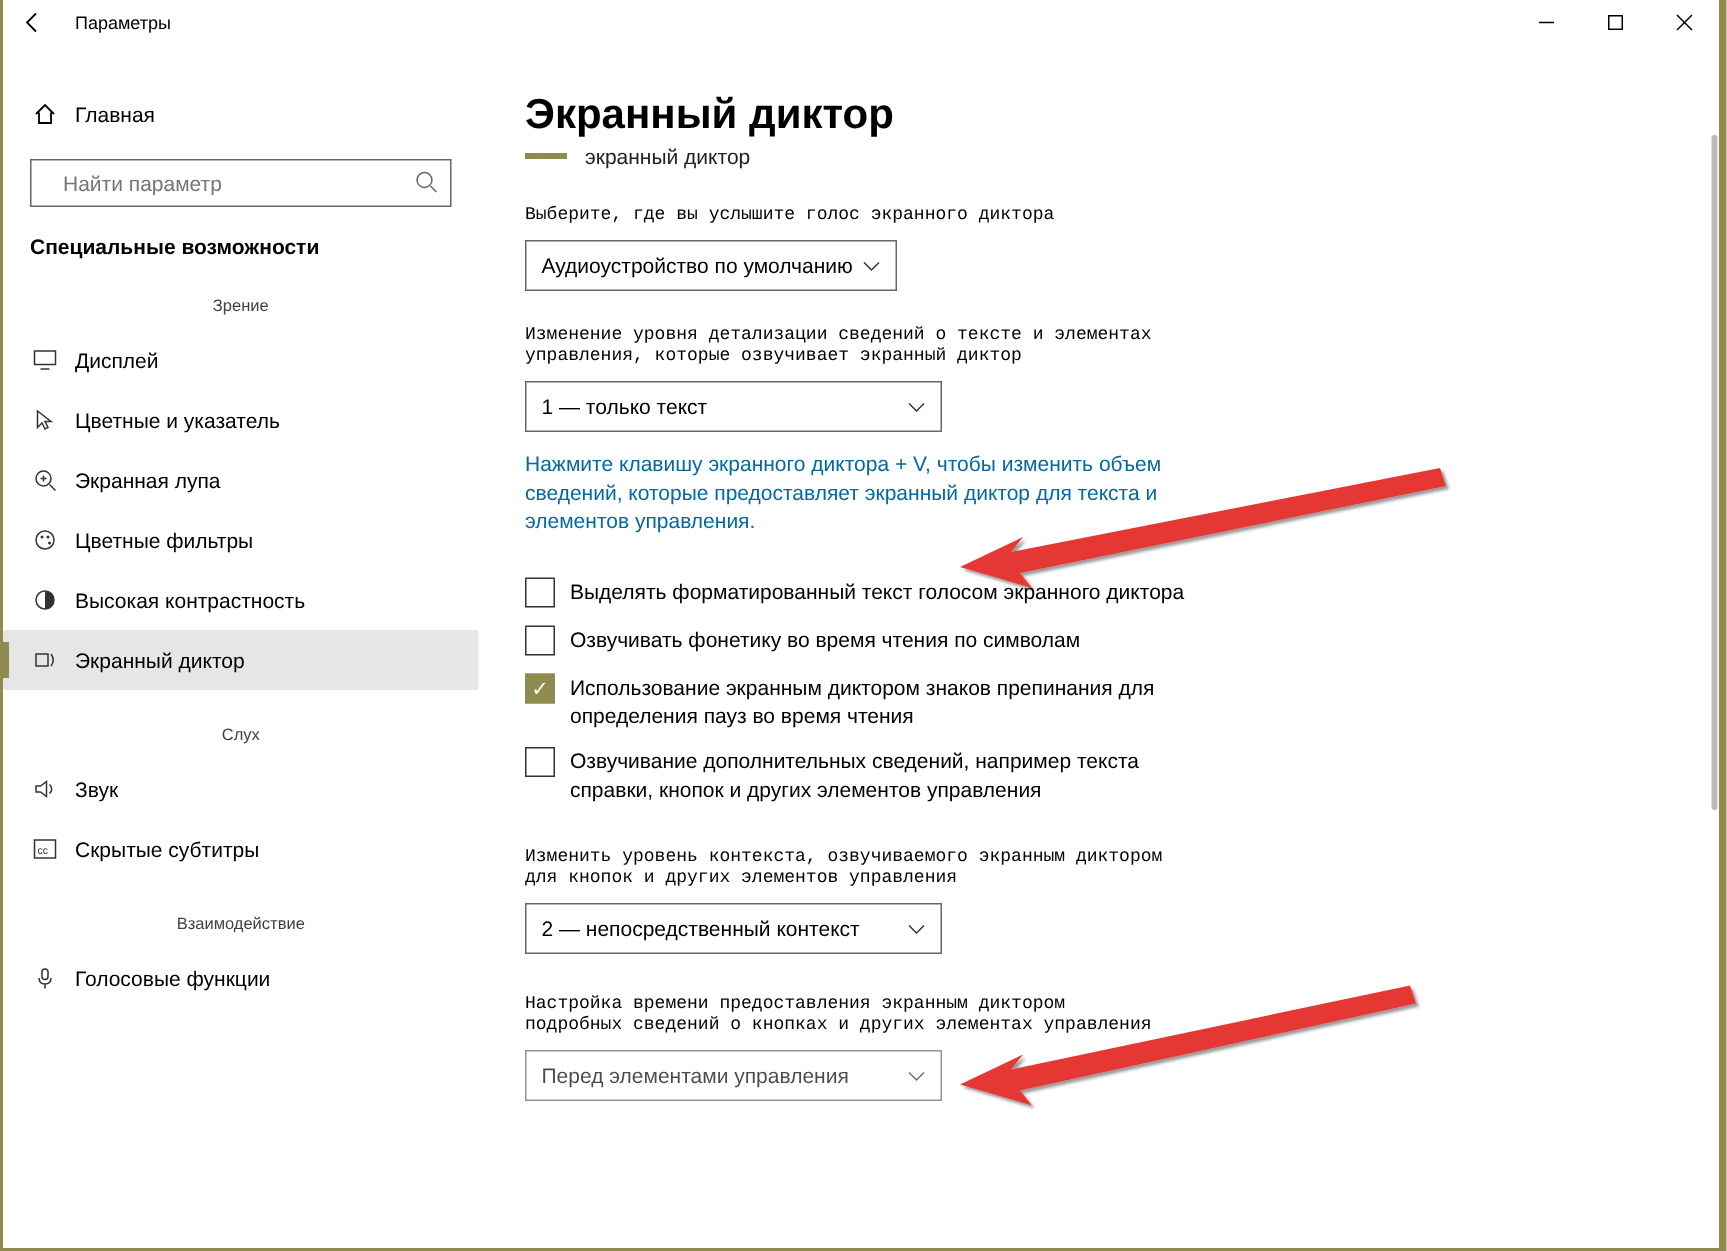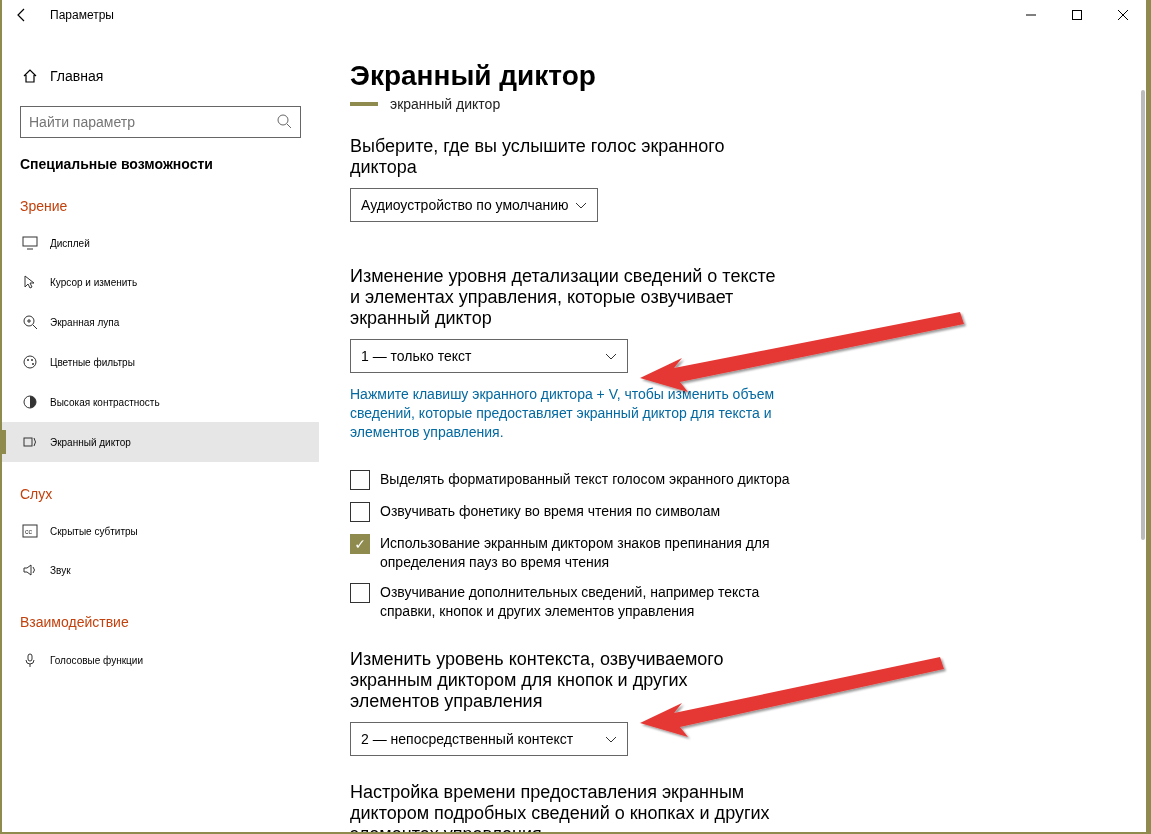--- a/index.html
+++ b/index.html
@@ -71,50 +71,52 @@
     padding: 0 8px;
   }
   .search-box input {
     flex: 1;
     border: none;
     outline: none;
     font-size: 14px;
     font-family: inherit;
     color: #3b82f6;
     background: transparent;
+    margin-left: 13px;
   }
   .category-label {
     font-weight: 600;
     padding: 0 18px 26px 18px;
     font-size: 14px;
   }
   .group-label {
     padding: 0 18px 10px 18px;
-    color: #c2410c;
-    font-size: 14px;
+    color: #404040;
+    font-size: 11px;
+    text-align: center;
   }
   .nav-item {
     display: flex;
     align-items: center;
     padding: 12px 0 12px 18px;
     cursor: pointer;
     position: relative;
   }
   .nav-item.selected {
     background: #e6e6e6;
   }
   .nav-item.selected::before {
     content: "";
     position: absolute;
     left: 0; top: 8px; bottom: 8px;
     width: 4px;
     background: #8f8b4e;
   }
   .nav-item .ico { width: 20px; display:flex; justify-content:center; color:#333;}
-  .nav-item .lbl { margin-left: 10px; font-size: 10px; }
+  .nav-item .lbl { margin-left: 10px; font-size: 14px; }
   .spacer20 { height: 24px; }
 
   .content {
     flex: 1;
     padding: 30px 30px 0 30px;
     overflow: hidden;
     position: relative;
   }
   .page-title {
     font-size: 28px;
@@ -128,34 +130,35 @@
     vertical-align: middle;
     margin-right: 12px;
   }
   .trailing-line {
     font-size: 14px;
     color: #222;
     display:flex; align-items:center;
     margin-bottom: 24px;
   }
   .field-label {
-    font-size: 18px;
+    font-size: 12px;
     margin-bottom: 10px;
     max-width: 430px;
+    font-family: Liberation Mono, monospace;
   }
   .dropdown {
     border: 1px solid #666;
     height: 34px;
     width: 248px;
     display: flex;
     align-items: center;
     justify-content: space-between;
     padding: 0 10px;
     cursor: pointer;
-    margin-bottom: 44px;
+    margin-bottom: 22px;
     font-size: 14px;
   }
   .dropdown.wide { width: 278px; margin-bottom: 12px; justify-content: space-between;}
   .section-title {
     font-size: 20px;
     font-weight: 600;
     margin: 30px 0 20px 0;
     max-width: 420px;
     line-height: 1.3;
   }
@@ -269,21 +272,21 @@
             </svg>
           </span>
         <span class="lbl">Дисплей</span>
       </div>
       <div class="nav-item">
         <span class="ico">
             <svg width="16" height="16" viewBox="0 0 16 16">
               <path d="M3 2 L3 13 L6 10 L8 14 L10 13 L8 9 L12 9 Z" stroke="#333" fill="none"></path>
             </svg>
           </span>
-        <span class="lbl">Курсор и изменить</span>
+        <span class="lbl">Цветные и указатель</span>
       </div>
       <div class="nav-item">
         <span class="ico">
             <svg width="16" height="16" viewBox="0 0 16 16">
               <circle cx="7" cy="7" r="5" stroke="#333" fill="none"></circle>
               <line x1="5" y1="7" x2="9" y2="7" stroke="#333"></line>
               <line x1="7" y1="5" x2="7" y2="9" stroke="#333"></line>
               <line x1="11" y1="11" x2="15" y2="15" stroke="#333"></line>
             </svg>
           </span>
@@ -317,35 +320,35 @@
             </svg>
           </span>
         <span class="lbl">Экранный диктор</span>
       </div>
 
       <div class="spacer20"></div>
       <div class="group-label">Слух</div>
 
       <div class="nav-item">
         <span class="ico">
+            <svg width="16" height="16" viewBox="0 0 16 16">
+              <path d="M2 6 H5 L9 3 V13 L5 10 H2 Z" stroke="#333" fill="none"></path>
+              <path d="M11 5 Q14 8 11 11" stroke="#333" fill="none"></path>
+            </svg>
+          </span>
+        <span class="lbl">Звук</span>
+      </div>
+      <div class="nav-item">
+        <span class="ico">
             <svg width="16" height="14" viewBox="0 0 16 14">
               <rect x="1" y="1" width="14" height="12" stroke="#333" fill="none"></rect>
               <text x="3" y="10" font-size="7" fill="#333">cc</text>
             </svg>
           </span>
         <span class="lbl">Скрытые субтитры</span>
-      </div>
-      <div class="nav-item">
-        <span class="ico">
-            <svg width="16" height="16" viewBox="0 0 16 16">
-              <path d="M2 6 H5 L9 3 V13 L5 10 H2 Z" stroke="#333" fill="none"></path>
-              <path d="M11 5 Q14 8 11 11" stroke="#333" fill="none"></path>
-            </svg>
-          </span>
-        <span class="lbl">Звук</span>
       </div>
 
       <div class="spacer20"></div>
       <div class="group-label">Взаимодействие</div>
 
       <div class="nav-item">
         <span class="ico">
             <svg width="16" height="16" viewBox="0 0 16 16">
               <rect x="6" y="2" width="4" height="7" rx="2" stroke="#333" fill="none"></rect>
               <path d="M4 8 Q4 12 8 12 Q12 12 12 8 M8 12 V15" stroke="#333" fill="none"></path>

